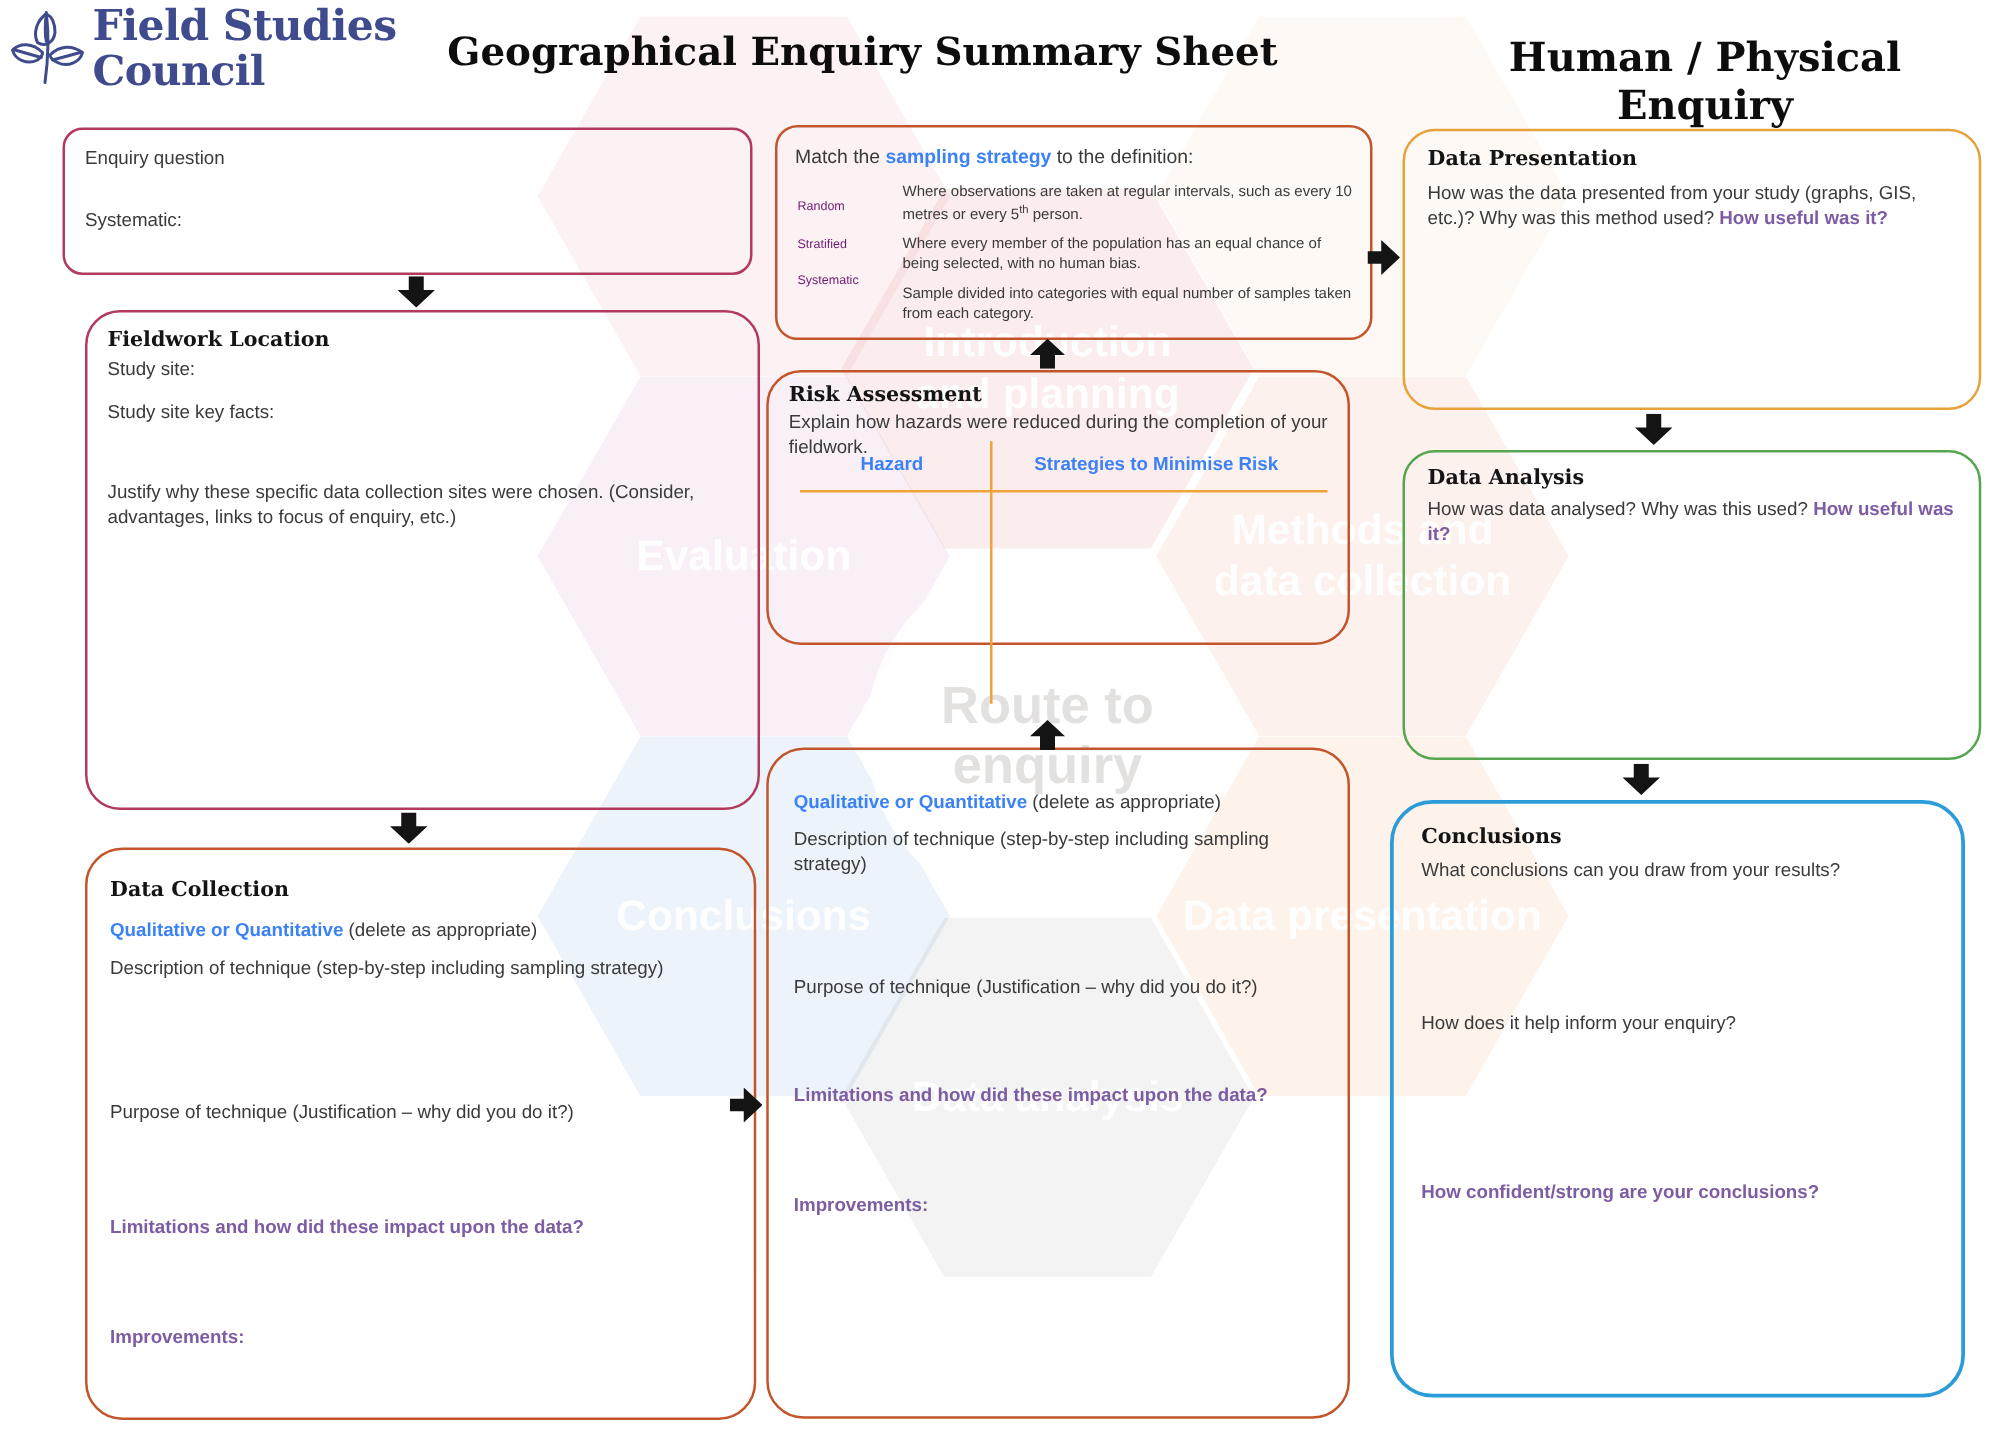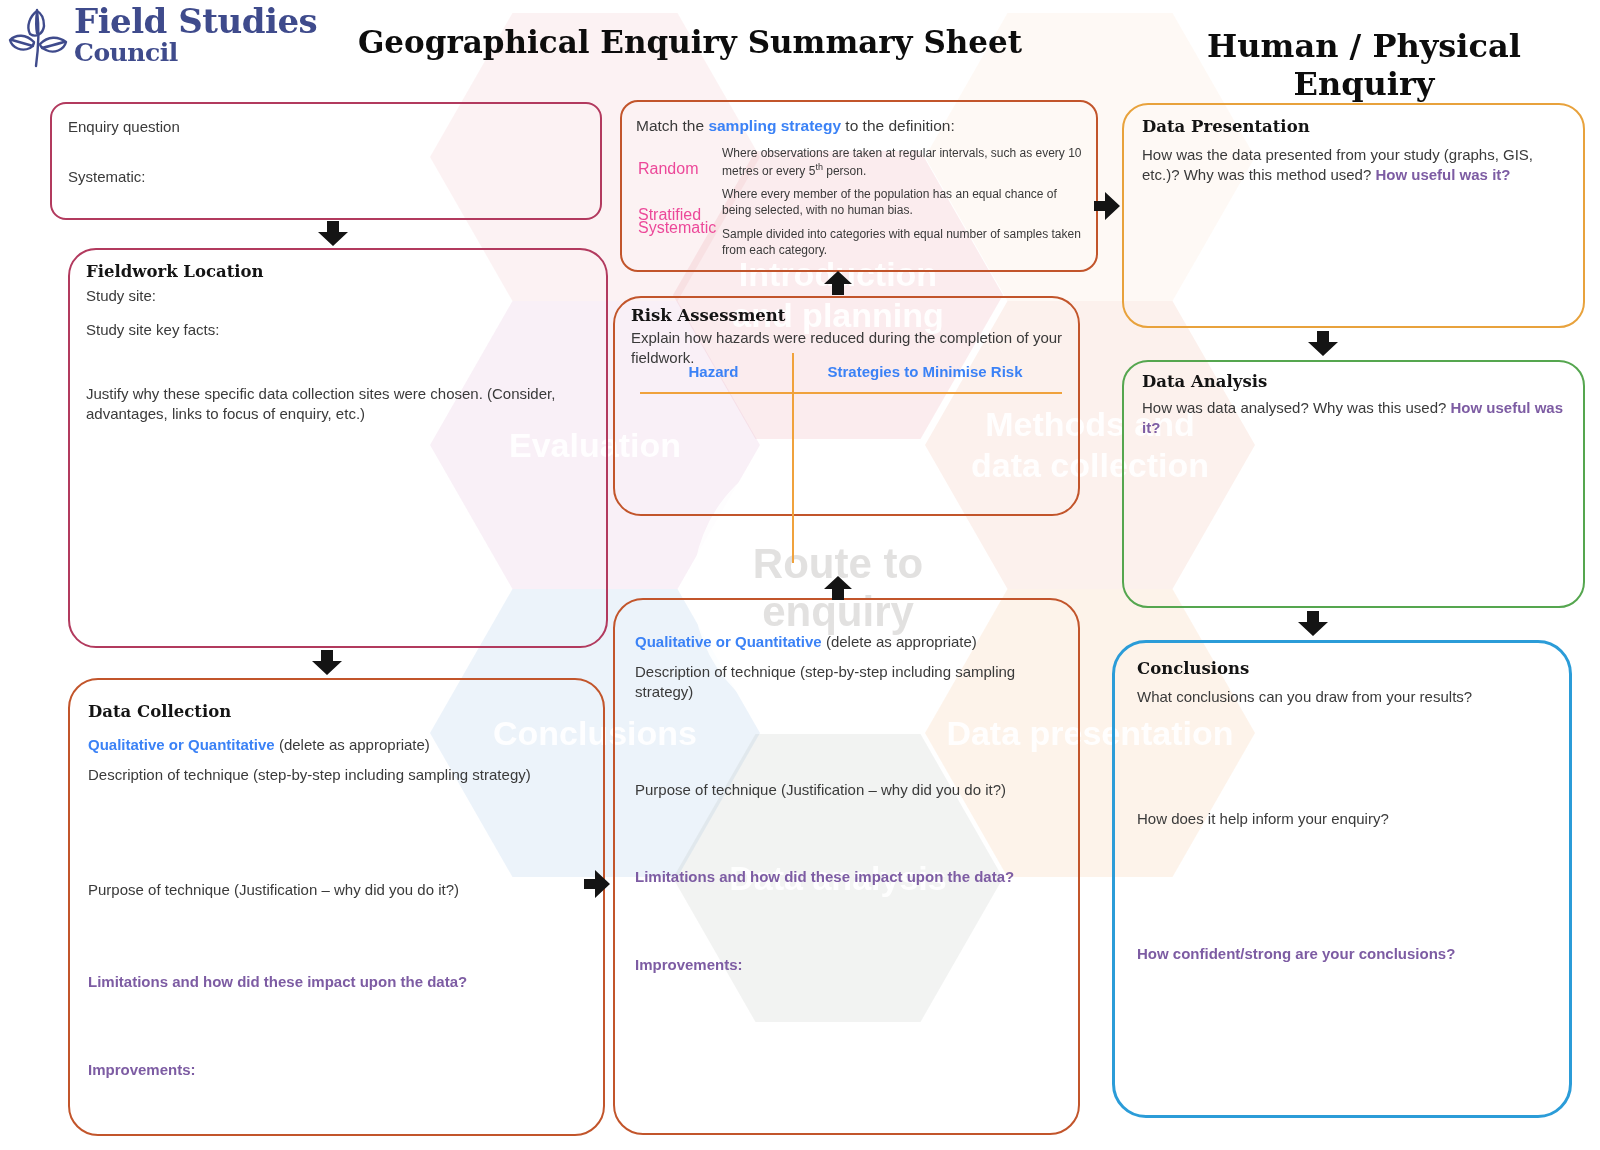--- a/index.html
+++ b/index.html
@@ -21,21 +21,21 @@
   .wm-circle{position:absolute;left:693px;top:443px;width:290px;height:290px;border-radius:50%;
              border:24px solid rgba(255,255,255,0.85);z-index:0;
              display:flex;align-items:center;justify-content:center;}
   .wm-center-text{font-size:42px;font-weight:bold;color:rgba(203,200,198,0.55);
                   text-align:center;white-space:pre-line;line-height:1.15;}
   
   .logo-icon{left:6px;top:2px;width:64px;height:68px;}
   .logo-text{left:74px;top:4px;font-family:"DejaVu Serif","Liberation Serif",serif;
              color:var(--indigo);line-height:1;}
   .logo-l1{font-size:34px;font-weight:bold;letter-spacing:-0.5px;}
-  .logo-l2{font-size:25px;font-weight:600;margin-top:2px;letter-spacing:-0.5px;}
+  .logo-l2{font-size:33px;font-weight:600;margin-top:2px;letter-spacing:-0.5px;}
   .page-title{left:340px;top:24px;width:700px;text-align:center;
               font-family:"DejaVu Serif","Liberation Serif",serif;font-weight:bold;
               font-size:31px;color:#0d0d0d;}
   .enquiry-type{left:1124px;top:27px;width:480px;text-align:center;
                 font-family:"DejaVu Serif","Liberation Serif",serif;font-weight:bold;
                 font-size:32px;color:#0d0d0d;white-space:pre-wrap;}
   
   .box{position:absolute;background:transparent;z-index:1;}
   .box-title{font-family:"DejaVu Serif","Liberation Serif",serif;font-weight:bold;
              font-size:16.5px;color:#141414;}
@@ -52,21 +52,21 @@
   #box-analysis{left:1122px;top:360px;width:463px;height:248px;border:2.5px solid var(--green);border-radius:26px;}
   #box-conclusions{left:1112px;top:640px;width:460px;height:478px;border:3px solid var(--blue);border-radius:34px;}
   
   .risk-vline{position:absolute;left:177px;top:55px;width:2px;height:210px;background:var(--line_orange);}
   .risk-hline{position:absolute;left:25px;top:94px;width:422px;height:2px;background:var(--line_orange);}
   
   .arrow{position:absolute;z-index:2;}
   .arrow svg{display:block;}
   sup{font-size:9px;}
   .def{font-size:12px;line-height:1.3;color:var(--text);}
-  .term{font-size:16px;color:#ec4899;}
+  .term{font-size:10px;color:#701a75;}
 </style>
 </head>
 <body>
 
 <div id="page">
 
   <div class="hex" style="left:430px;top:13px;background:rgba(221,130,140,0.10);"></div>
   <div class="hex" style="left:925px;top:13px;background:rgba(240,170,120,0.07);"></div>
   <div class="hex" style="left:430px;top:301px;background:rgba(205,140,190,0.13);">
     <span class="hex-label">Evaluation</span>
@@ -142,21 +142,21 @@
     <div class="abs b-text" style="left:18px;top:200px;width:470px;">Purpose of technique (Justification – why did you do it?)</div>
     <div class="abs b-purple" style="left:18px;top:293px;width:470px;">Limitations and how did these impact upon the data?</div>
     <div class="abs b-purple" style="left:18px;top:381px;">Improvements:</div>
   </div>
 
   <div class="box" id="box-sampling">
     <div class="abs b-text" style="left:14px;top:14px;font-size:15.5px;">
       <span>Match the </span><span class="b-bold">sampling strategy</span><span> to the definition:</span>
     </div>
     <div class="abs term" style="left:16px;top:58px;">Random</div>
-    <div class="abs term" style="left:16px;top:88px;margin-top:16px;">Stratified</div>
+    <div class="abs term" style="left:16px;top:88px;">Stratified</div>
     <div class="abs term" style="left:16px;top:117px;">Systematic</div>
     <div class="abs def" style="left:100px;top:44px;width:364px;">
       <span>Where observations are taken at regular intervals, such as every 10 metres or every 5</span><sup>th</sup><span> person.</span>
     </div>
     <div class="abs def" style="left:100px;top:85px;width:364px;">Where every member of the population has an equal chance of being selected, with no human bias.</div>
     <div class="abs def" style="left:100px;top:125px;width:364px;">Sample divided into categories with equal number of samples taken from each category.</div>
   </div>
 
   <div class="arrow" style="left:824px;top:271px;">
     <svg width="28" height="24" viewBox="0 0 28 24">

